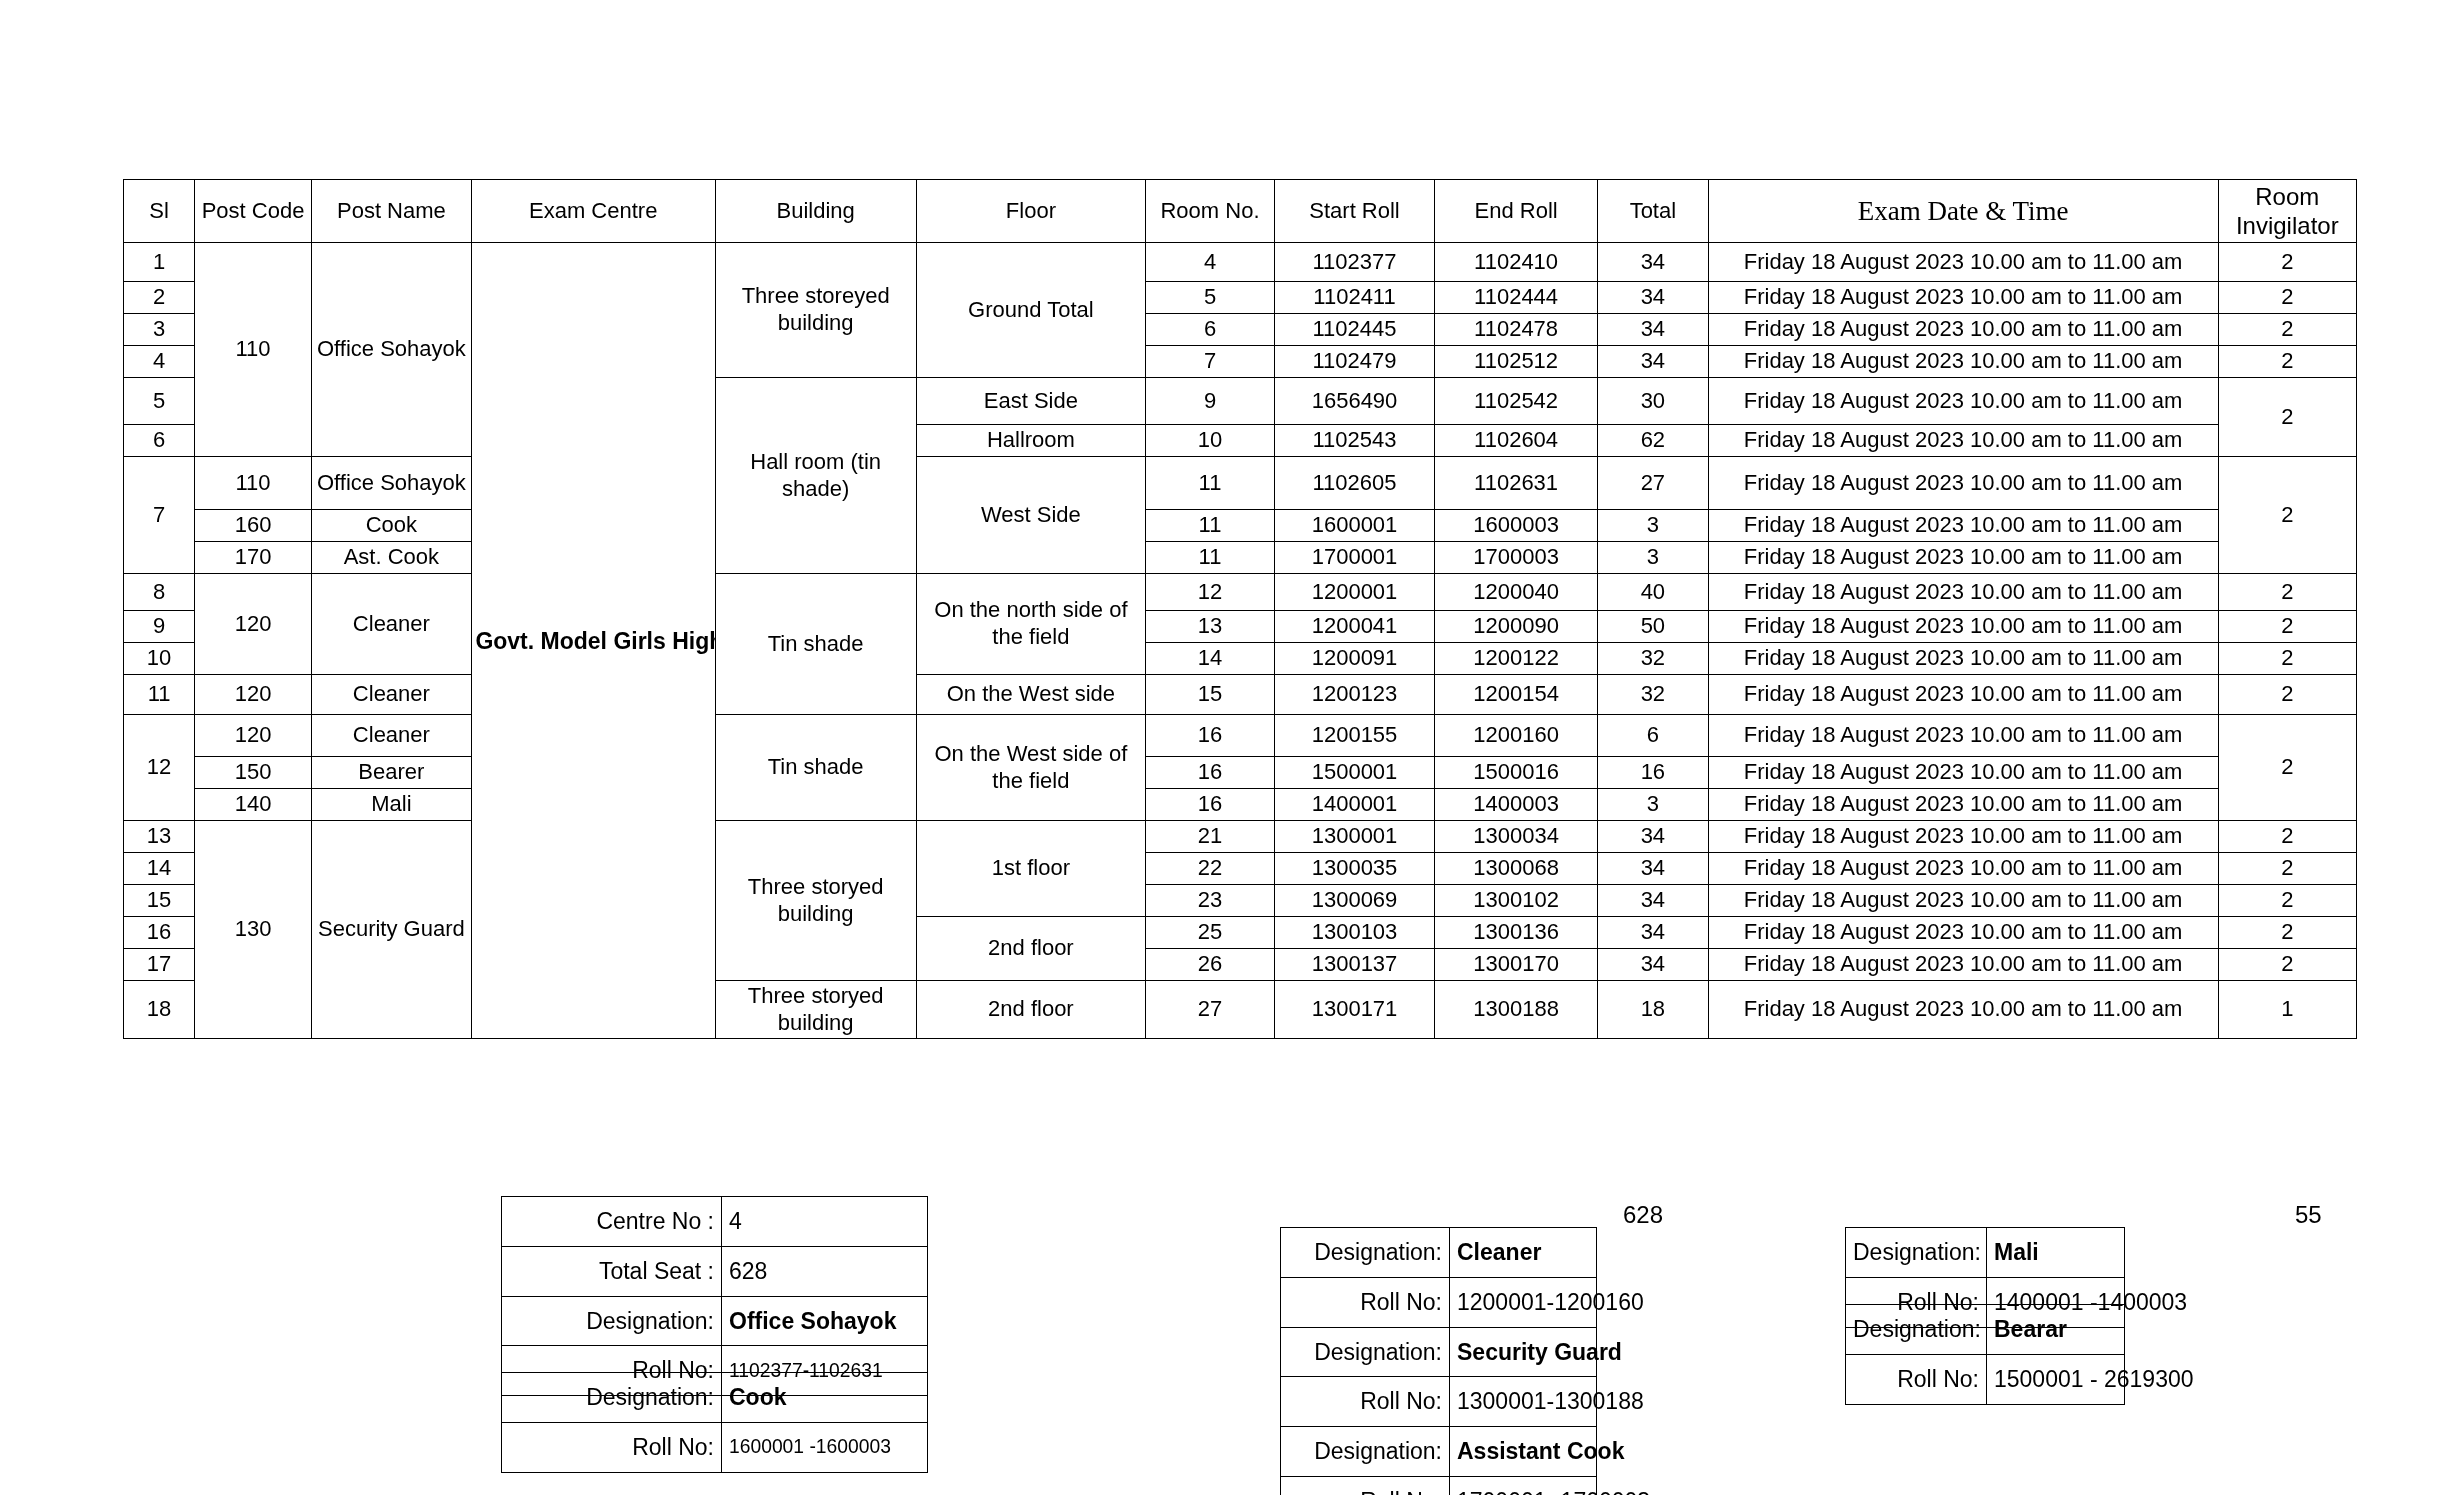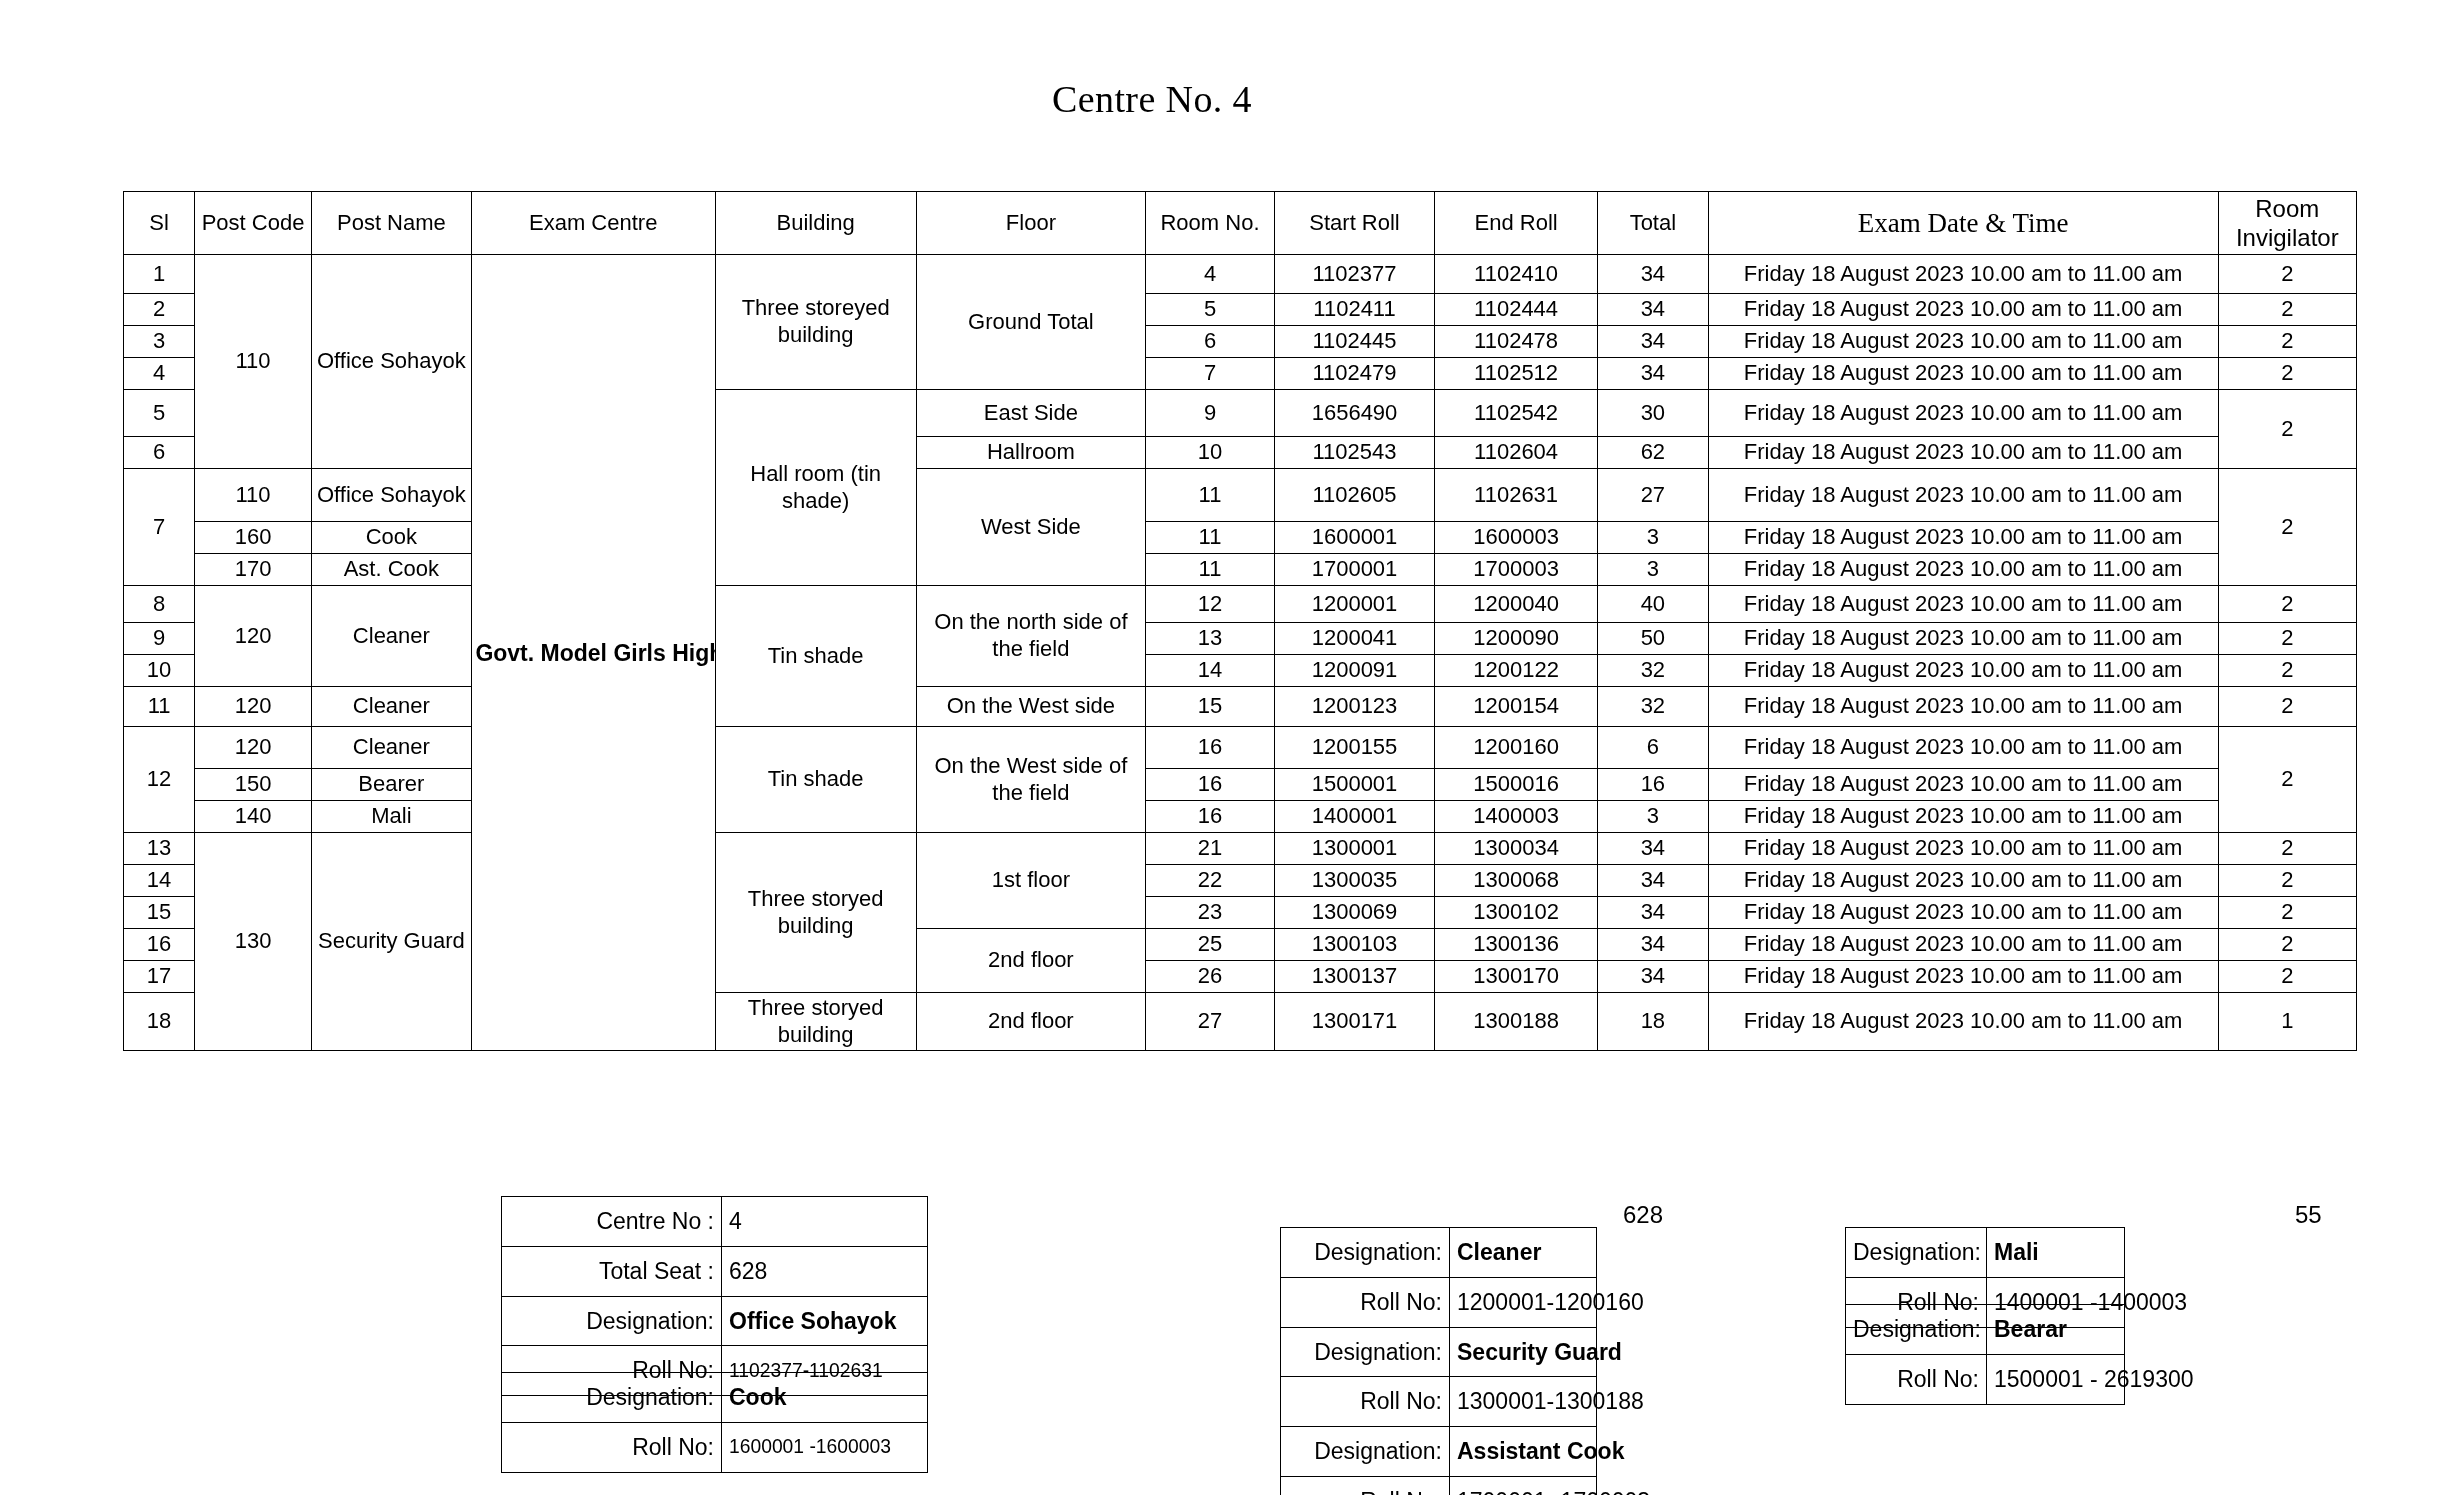--- a/index.html
+++ b/index.html
@@ -34,21 +34,20 @@
   .main-wrap {
     position: absolute;
     left: 123px; top: 179px;
     width: 2234px;
   }
   table.grid {
     border-collapse: collapse;
     table-layout: fixed;
     width: 2234px;
     font-size: 22px;
-    margin-top: 12px;
   }
   table.grid td, table.grid th {
     border: 1.8px solid #000;
     padding: 1.8px 3.5px;
     text-align: center;
     vertical-align: middle;
     font-weight: normal;
     line-height: 1.22;
     overflow: hidden;
     white-space: nowrap;
@@ -113,21 +112,20 @@
   #sum-right-b { left: 1845px; top: 1304px; width: 280px; }
   .lab-col { width: 220px; }
   .lab-col-m { width: 169px; }
   .lab-col-r { width: 141px; }
 </style>
 </head>
 <body>
 
 <div class="page">
 
-  <div class="title-serif">Centre No. 4</div>
 
   <div class="main-wrap">
     <table class="grid">
       <colgroup>
         <col style="width:69px">
         <col style="width:113px">
         <col style="width:155px">
         <col style="width:236px">
         <col style="width:195px">
         <col style="width:222px">

